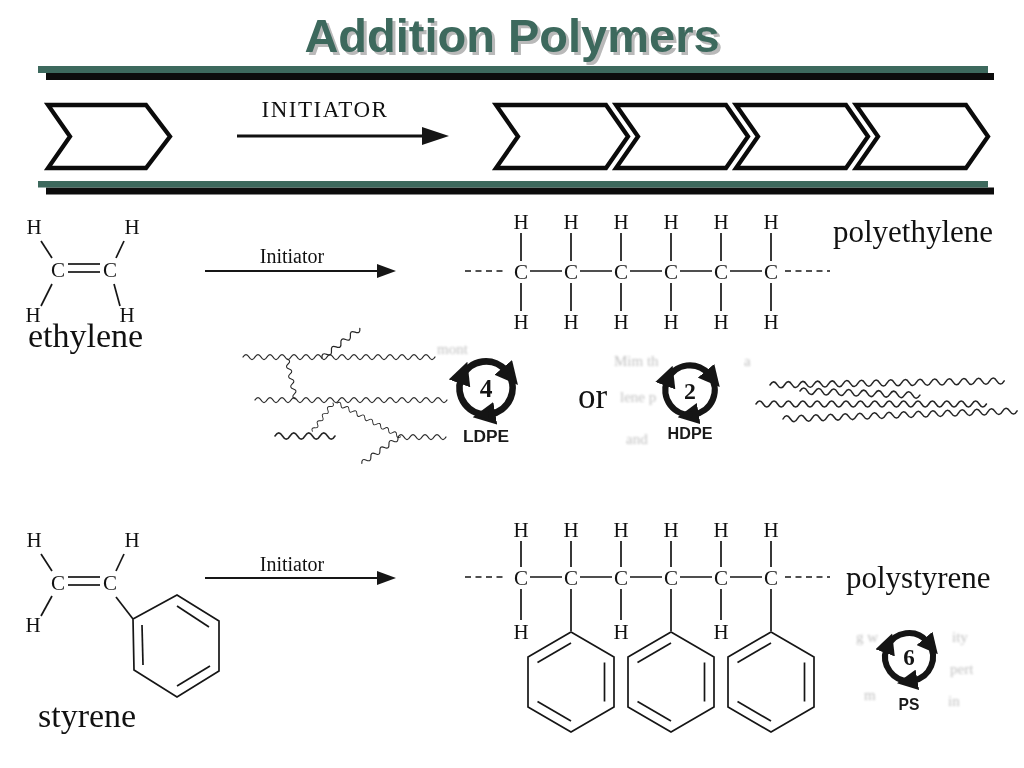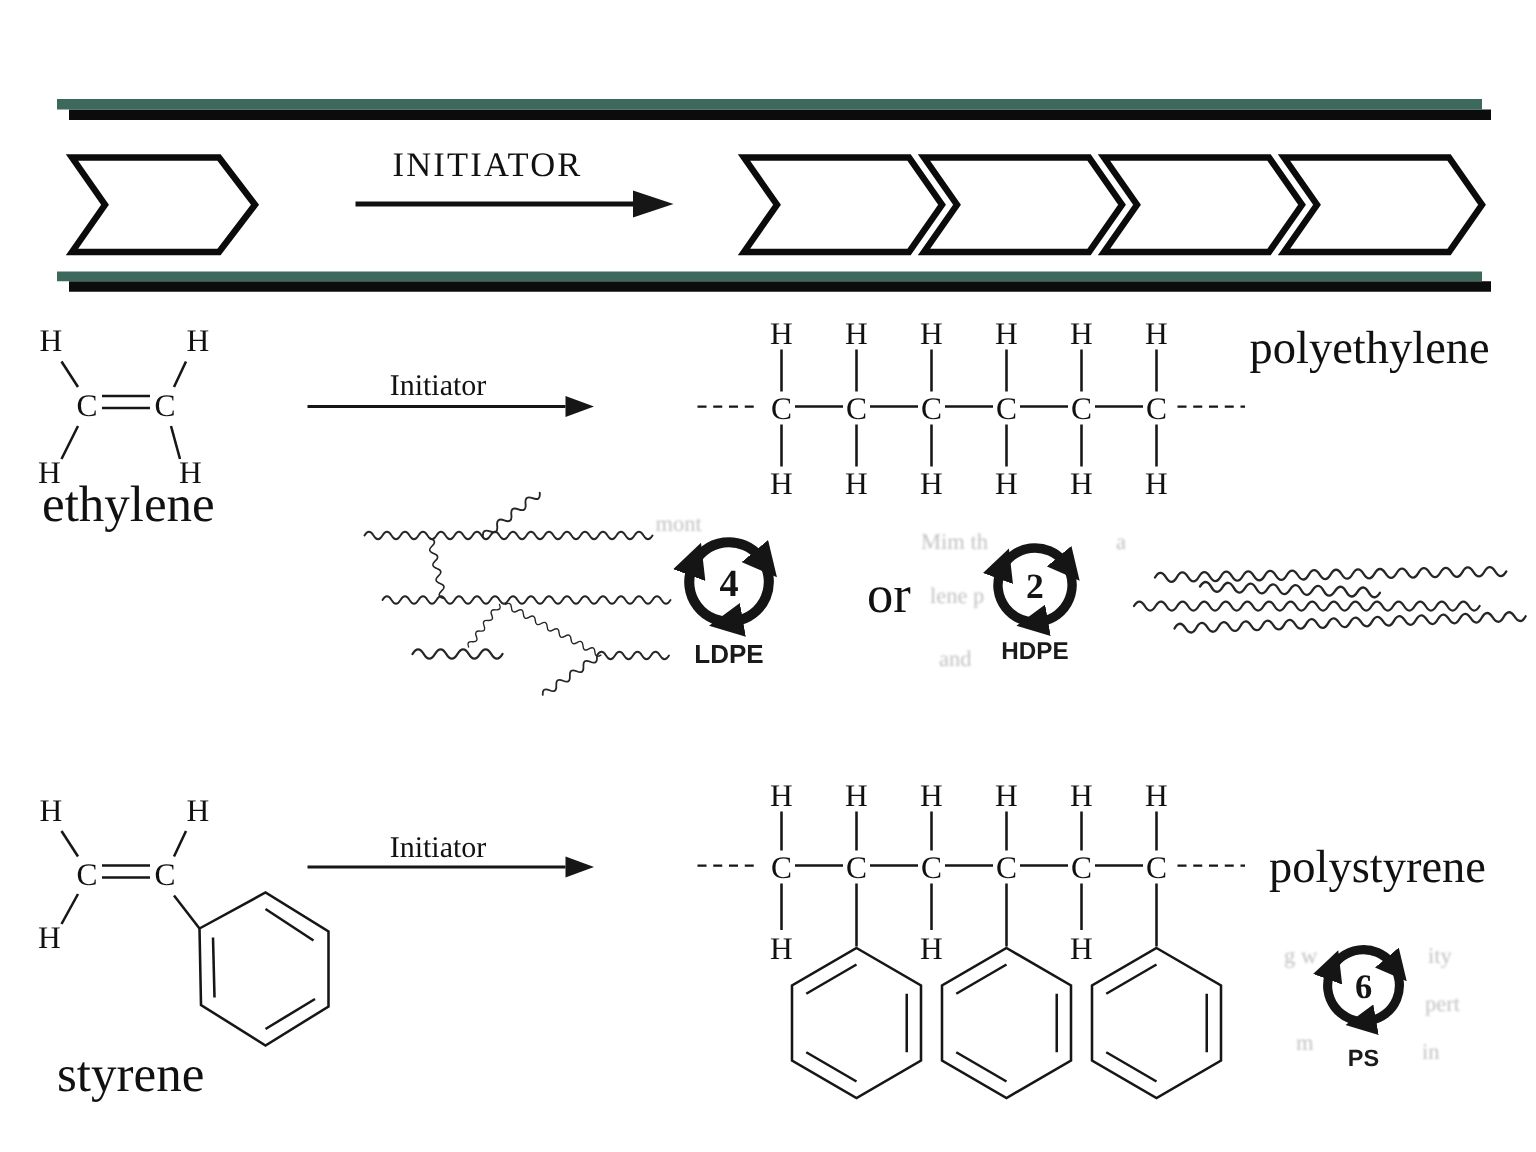--- a/index.html
+++ b/index.html
@@ -26,20 +26,21 @@
   .rcode{font-family:"Liberation Sans",sans-serif;font-size:17px;font-weight:bold;text-anchor:middle;fill:#1a1a1a;}
   .rarrows{stroke:#151515;stroke-width:6.6;fill:none;}
   .artifact{font-family:"Liberation Serif",serif;font-size:15px;fill:#8f8f8f;opacity:.55;filter:url(#blur1);}
   .bar-teal{fill:#3d695d;}
   .bar-black{fill:#0c0c0c;}
 </style>
 </head>
 <body>
 
 <div id="slide">
+  <h1 id="title">Addition Polymers</h1>
 
   <svg width="1024" height="768" viewBox="0 0 1024 768">
     <defs>
       <marker id="rah" markerWidth="3.4" markerHeight="3.4" refX="0.7" refY="1.7" orient="auto">
         <path d="M0 0 L3.4 1.7 L0 3.4 Z" fill="#151515"></path>
       </marker>
       <path id="rarc" d="M -23.6 -11 A 26 26 0 0 1 19.9 -16.7"></path>
       <path id="w48" d="M0 0 q3 -5 6 0 t6 0 t6 0 t6 0 t6 0 t6 0 t6 0 t6 0"></path>
       <path id="w96" d="M0 0 q3 -5 6 0 t6 0 t6 0 t6 0 t6 0 t6 0 t6 0 t6 0 t6 0 t6 0 t6 0 t6 0 t6 0 t6 0 t6 0 t6 0"></path>
       <path id="w192" d="M0 0 q3 -5 6 0 t6 0 t6 0 t6 0 t6 0 t6 0 t6 0 t6 0 t6 0 t6 0 t6 0 t6 0 t6 0 t6 0 t6 0 t6 0 t6 0 t6 0 t6 0 t6 0 t6 0 t6 0 t6 0 t6 0 t6 0 t6 0 t6 0 t6 0 t6 0 t6 0 t6 0 t6 0"></path>

